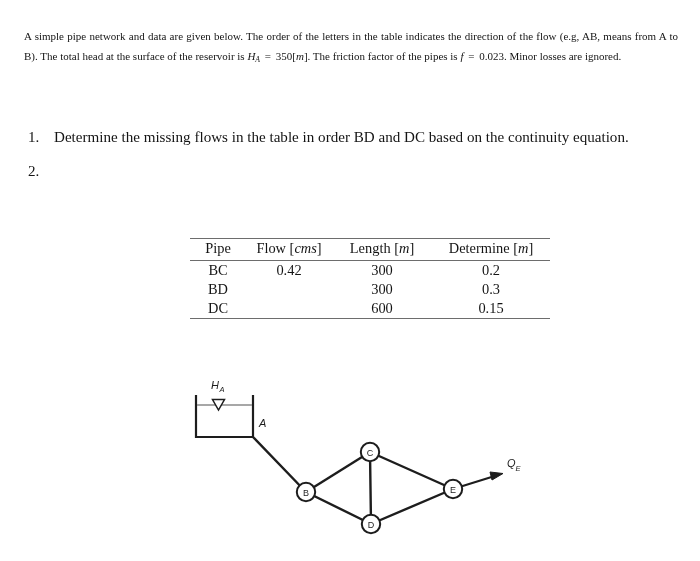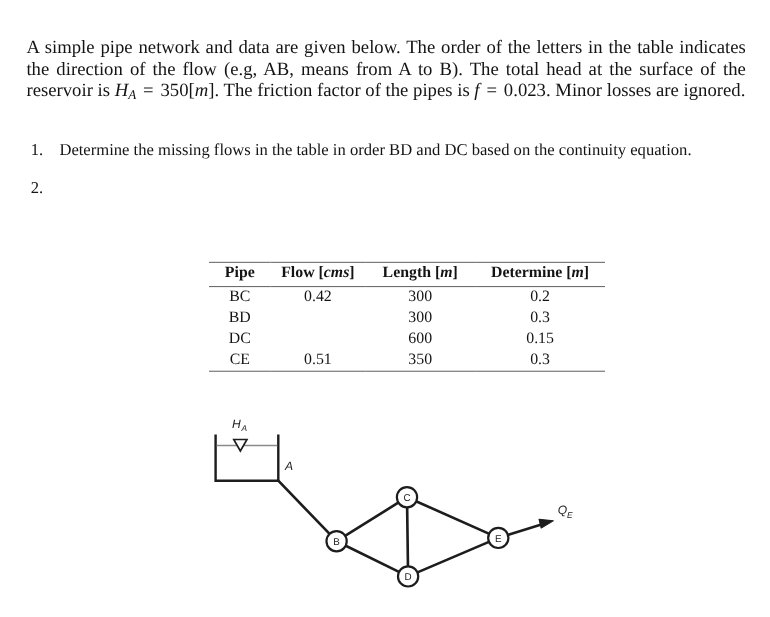--- a/index.html
+++ b/index.html
@@ -23,21 +23,21 @@
     width: 700px;
     height: 561px;
   }
 
   
   .intro {
     position: absolute;
     left: 24px;
     top: 16px;
     width: 654px;
-    font-size: 17px;
+    font-size: 11px;
     line-height: 19.6px;
     text-align: justify;
     text-justify: inter-word;
     color: #141414;
   }
 
   
   .enum {
     position: absolute;
     left: 24px;
@@ -83,21 +83,21 @@
     position: absolute;
     left: 190px;
     top: 238px;
   }
   table.data {
     border-collapse: collapse;
     font-size: 14.4px;
     color: #141414;
   }
   table.data thead th {
-    font-weight: bold;
+    font-weight: normal;
     padding: 1px 0 3px 0;
     text-align: center;
     white-space: nowrap;
   }
   table.data thead tr {
     border-top: 1.1px solid #6d6d6d;
     border-bottom: 0.9px solid #6d6d6d;
   }
   table.data tbody tr:last-child {
     border-bottom: 1.1px solid #6d6d6d;
@@ -184,26 +184,20 @@
           <td></td>
           <td>300</td>
           <td>0.3</td>
         </tr>
         <tr>
           <td class="cell-pipe">DC</td>
           <td></td>
           <td>600</td>
           <td>0.15</td>
         </tr>
-        <tr>
-          <td class="cell-pipe">CE</td>
-          <td>0.51</td>
-          <td>350</td>
-          <td>0.3</td>
-        </tr>
       </tbody>
     </table>
   </div>
 
   <div class="diagram">
     <svg width="380" height="180" viewBox="0 0 380 180" xmlns="http://www.w3.org/2000/svg">
 
       <g>
         <path d="M 16 22 L 16 63 L 73 63 L 73 22" fill="none" stroke="#1d1d1d" stroke-width="2.2" stroke-linecap="square" stroke-linejoin="miter"></path>
 

